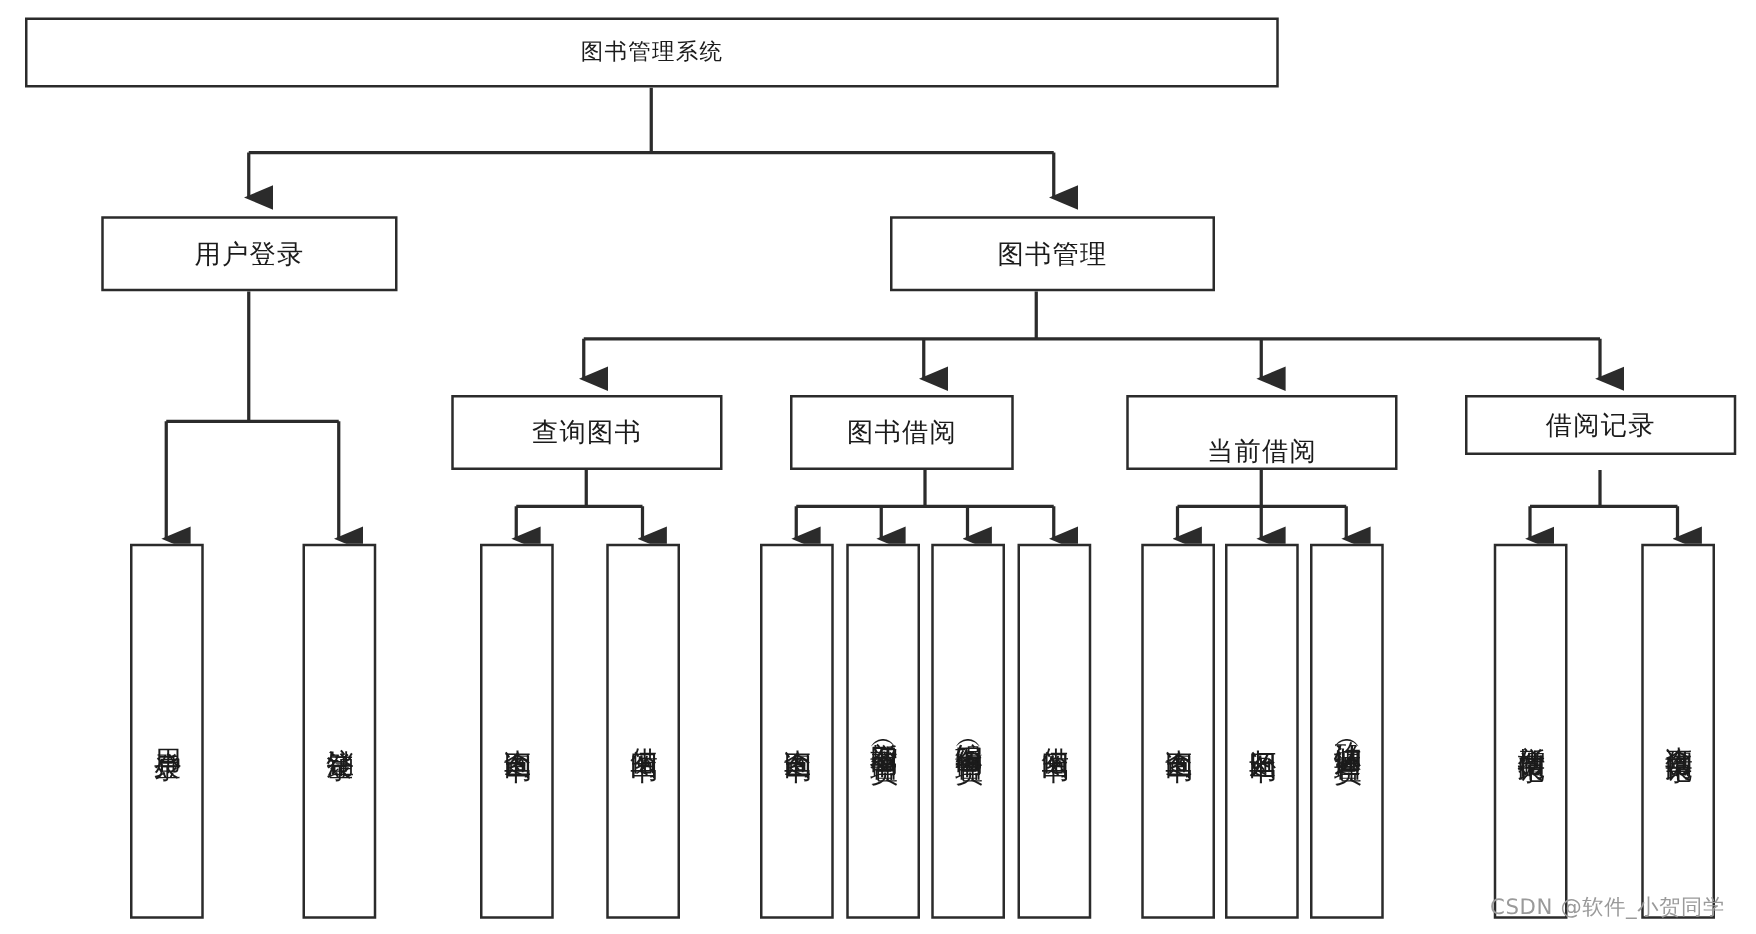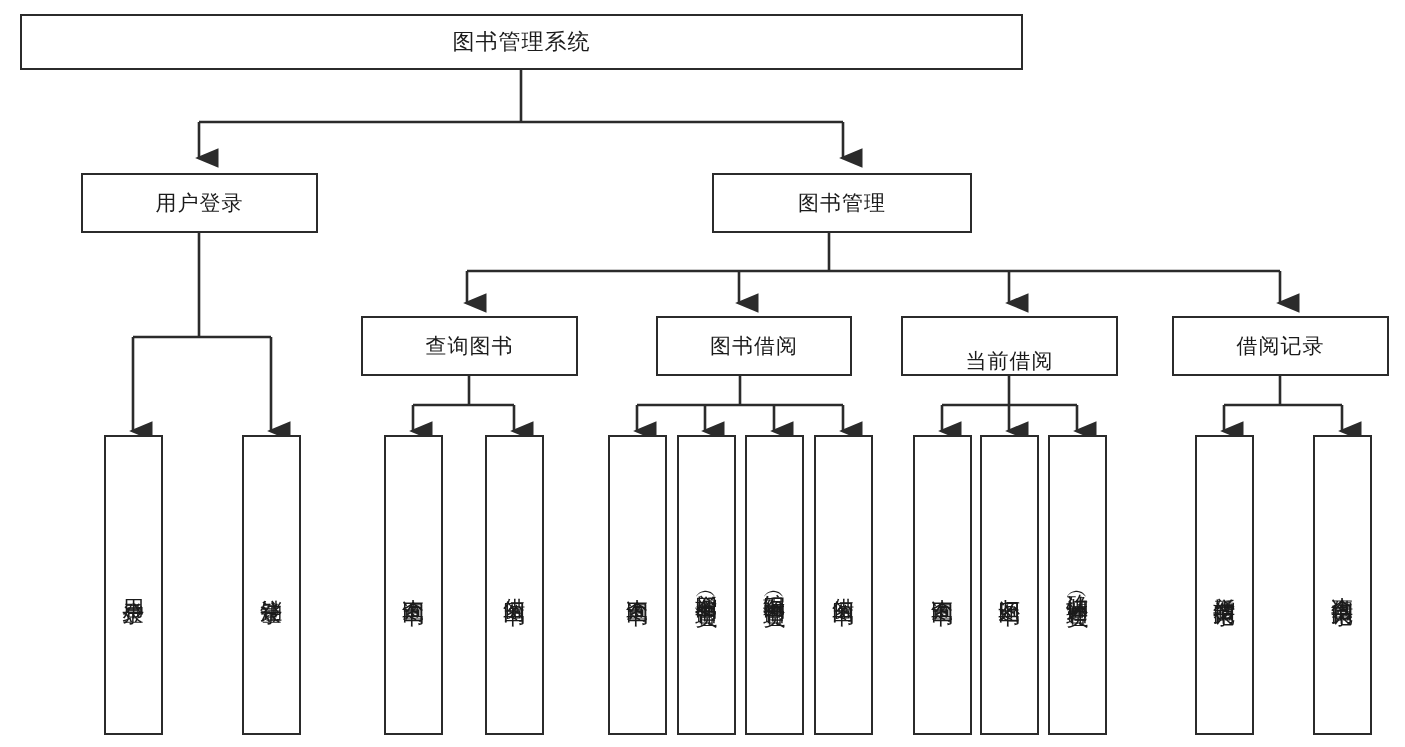--- a/index.html
+++ b/index.html
@@ -21,21 +21,21 @@
     justify-content:center;
     color:#1b1b1b;
   }
   .node .lbl{
     display:block;
     text-align:center;
     line-height:1.18;
     white-space:nowrap;
   }
   .h-node .lbl{font-size:21px;letter-spacing:1px;}
-  .root .lbl{font-size:22px;letter-spacing:1px;}
+  .root .lbl{font-size:18px;letter-spacing:1px;}
   .v-node{align-items:center;justify-content:center;}
   .v-node .lbl{
     writing-mode:vertical-rl;
     text-orientation:upright;
     font-size:22px;
     line-height:1.06;
     letter-spacing:2px;
     white-space:nowrap;
     max-height:280px;
   }
@@ -110,27 +110,27 @@
   <div class="node h-node" style="left:81px;top:173px;width:237px;height:60px;">
     <span class="lbl">用户登录</span>
   </div>
   <div class="node h-node" style="left:712px;top:173px;width:260px;height:60px;">
     <span class="lbl">图书管理</span>
   </div>
 
   <div class="node h-node" style="left:361px;top:316px;width:217px;height:60px;">
     <span class="lbl">查询图书</span>
   </div>
-  <div class="node h-node" style="left:632px;top:316px;width:196px;height:60px;margin-left:24px;">
+  <div class="node h-node" style="left:632px;top:316px;width:179px;height:60px;">
     <span class="lbl">图书借阅</span>
   </div>
   <div class="node h-node" style="left:901px;top:316px;width:217px;height:60px;align-items:flex-end;">
     <span class="lbl">当前借阅</span>
   </div>
-  <div class="node h-node" style="left:1172px;top:316px;width:217px;height:60px;">
+  <div class="node h-node" style="left:1172px;top:316px;width:217px;height:48px;">
     <span class="lbl">借阅记录</span>
   </div>
 
   <div class="node v-node" style="left:104px;top:435px;width:59px;height:300px;">
     <span class="lbl">用户登录</span>
   </div>
   <div class="node v-node" style="left:242px;top:435px;width:59px;height:300px;">
     <span class="lbl">注销登录</span>
   </div>
 
@@ -164,14 +164,15 @@
     <span class="lbl">确认归还（管理员）</span>
   </div>
 
   <div class="node v-node" style="left:1195px;top:435px;width:59px;height:300px;">
     <span class="lbl">新增借阅记录</span>
   </div>
   <div class="node v-node" style="left:1313px;top:435px;width:59px;height:300px;">
     <span class="lbl">查询借阅记录</span>
   </div>
 
+  <div class="watermark">CSDN @软件_小贺同学</div>
 
 </div>
 
 </body></html>

